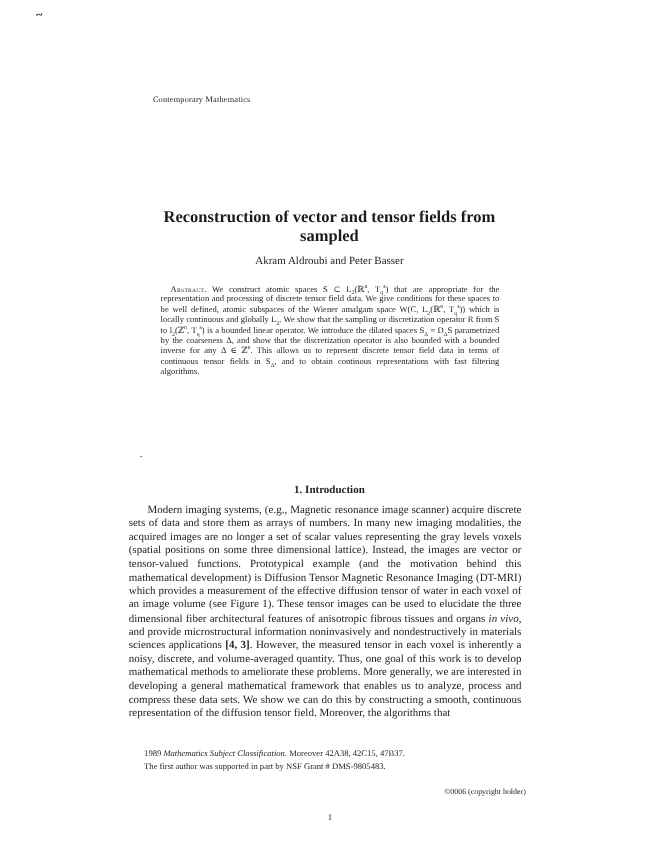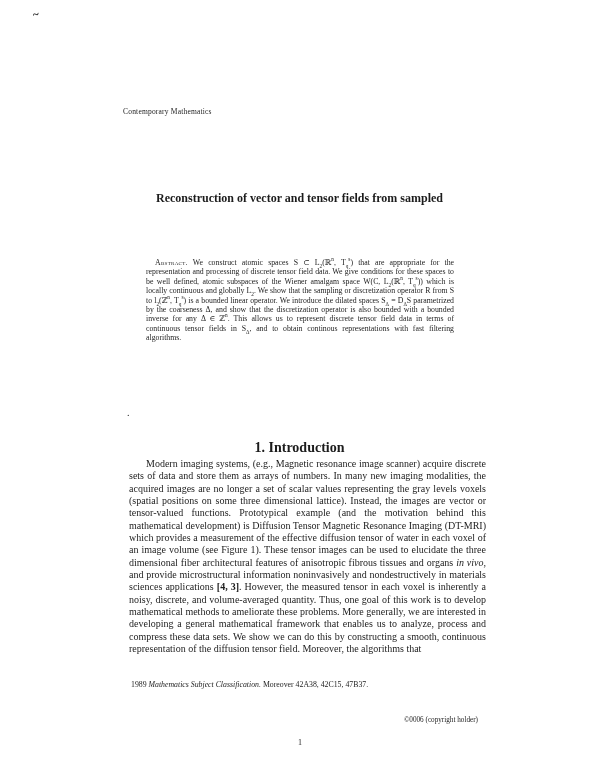--- a/index.html
+++ b/index.html
@@ -16,35 +16,34 @@
     position: absolute;
     left: 33px;
     top: 8px;
     font-size: 11px;
     font-weight: bold;
     transform: rotate(-8deg);
     color: #111;
   }
   .running-header {
     position: absolute;
-    left: 123px;
+    left: 139px;
     top: 86px;
     font-size: 7.5px;
     letter-spacing: 0.2px;
     color: #222;
-    margin-top: 21px;
   }
   .title-block {
     position: absolute;
     left: 121px;
     top: 190px;
     width: 357px;
     text-align: center;
     font-weight: bold;
-    font-size: 12px;
+    font-size: 15px;
     line-height: 16.5px;
   }
   .title-line { display: block; }
   .authors-line {
     position: absolute;
     left: 121px;
     top: 232px;
     width: 357px;
     text-align: center;
     font-size: 10px;
@@ -67,25 +66,25 @@
     top: 407px;
     font-size: 10px;
   }
   .section-heading {
     position: absolute;
     left: 121px;
     top: 440px;
     width: 357px;
     text-align: center;
     font-weight: bold;
-    font-size: 14px;
+    font-size: 10px;
   }
   .intro-paragraph {
     position: absolute;
-    left: 129px;
+    left: 117px;
     top: 458px;
     width: 357px;
     font-size: 10px;
     line-height: 12.35px;
     text-align: justify;
   }
   .intro-paragraph p { margin: 0; text-indent: 17px; }
   .footnotes {
     position: absolute;
     left: 121px;
@@ -117,34 +116,36 @@
 <div class="page">
 
   <span class="corner-mark">~</span>
 
   <div class="running-header">Contemporary Mathematics</div>
 
   <div class="title-block">
     <span class="title-line">Reconstruction of vector and tensor fields from sampled</span>
   </div>
 
+  <div class="authors-line">Akram Aldroubi and Peter Basser</div>
 
   <div class="abstract-block">
     <p><span class="abstract-label">Abstract.</span> <span>We construct atomic spaces S ⊂ L<sub>2</sub>(ℝ<sup>n</sup>, T<sub>q</sub><sup>s</sup>) that are appropriate for the representation and processing of discrete tensor field data. We give conditions for these spaces to be well defined, atomic subspaces of the Wiener amalgam space W(C, L<sub>2</sub>(ℝ<sup>n</sup>, T<sub>q</sub><sup>s</sup>)) which is locally continuous and globally L<sub>2</sub>. We show that the sampling or discretization operator R from S to l<sub>2</sub>(ℤ<sup>n</sup>, T<sub>q</sub><sup>s</sup>) is a bounded linear operator. We introduce the dilated spaces S<sub>Δ</sub> = D<sub>Δ</sub>S parametrized by the coarseness Δ, and show that the discretization operator is also bounded with a bounded inverse for any Δ ∈ ℤ<sup>n</sup>. This allows us to represent discrete tensor field data in terms of continuous tensor fields in S<sub>Δ</sub>, and to obtain continous representations with fast filtering algorithms.</span></p>
   </div>
 
   <span class="stray-dot">.</span>
 
   <div class="section-heading">1. Introduction</div>
 
   <div class="intro-paragraph">
     <p>Modern imaging systems, (e.g., Magnetic resonance image scanner) acquire discrete sets of data and store them as arrays of numbers. In many new imaging modalities, the acquired images are no longer a set of scalar values representing the gray levels voxels (spatial positions on some three dimensional lattice). Instead, the images are vector or tensor-valued functions. Prototypical example (and the motivation behind this mathematical development) is Diffusion Tensor Magnetic Resonance Imaging (DT-MRI) which provides a measurement of the effective diffusion tensor of water in each voxel of an image volume (see Figure 1). These tensor images can be used to elucidate the three dimensional fiber architectural features of anisotropic fibrous tissues and organs <i>in vivo</i>, and provide microstructural information noninvasively and nondestructively in materials sciences applications <b>[4, 3]</b>. However, the measured tensor in each voxel is inherently a noisy, discrete, and volume-averaged quantity. Thus, one goal of this work is to develop mathematical methods to ameliorate these problems. More generally, we are interested in developing a general mathematical framework that enables us to analyze, process and compress these data sets. We show we can do this by constructing a smooth, continuous representation of the diffusion tensor field. Moreover, the algorithms that</p>
   </div>
 
   <div class="footnotes">
     <p><span>1989 </span><i>Mathematics Subject Classification.</i><span> Moreover 42A38, 42C15, 47B37.</span></p>
+    <p>The first author was supported in part by NSF Grant # DMS-9805483.</p>
   </div>
 
   <div class="copyright-note">©0006 (copyright holder)</div>
 
   <div class="page-number">1</div>
 
 </div>
 
 </body></html>

